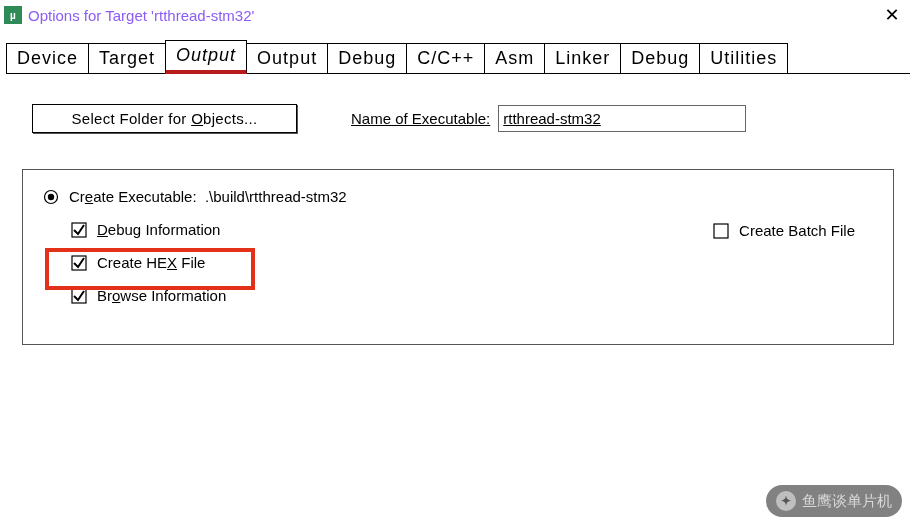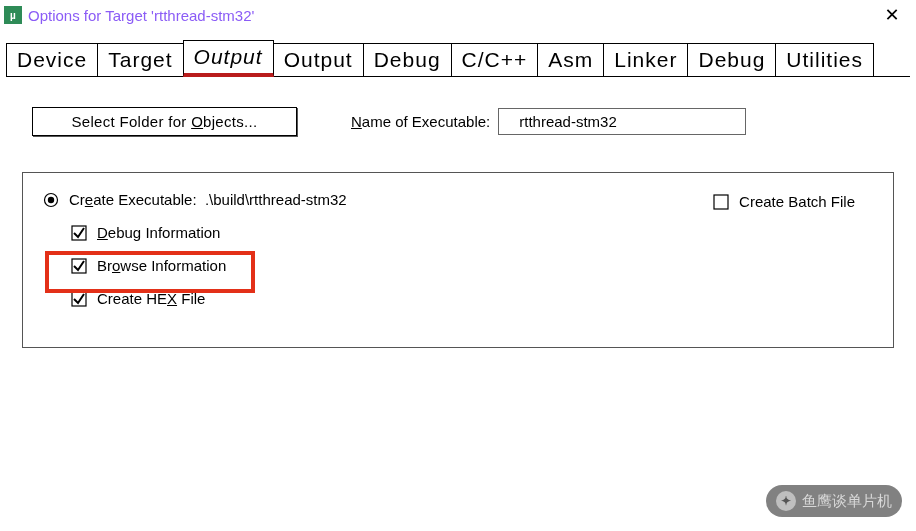--- a/index.html
+++ b/index.html
@@ -56,21 +56,21 @@
     display: flex;
     align-items: flex-end;
     border-bottom: 1px solid #000;
     position: relative;
   }
   .tab {
     padding: 4px 10px 4px 10px;
     border: 1px solid #000;
     border-bottom: none;
     margin-right: -1px;
-    font-size: 21px;
+    font-size: 18px;
     letter-spacing: 1px;
     background: #fff;
     position: relative;
     cursor: pointer;
   }
   .tab.active {
     border-bottom: 4px solid #b91c1c;
     margin-bottom: -1px;
     z-index: 2;
     font-style: italic;
@@ -94,30 +94,31 @@
     letter-spacing: 0.3px;
     cursor: pointer;
     display: flex;
     align-items: center;
     justify-content: center;
   }
   .name-group {
     display: flex;
     align-items: center;
     gap: 8px;
+    text-decoration: underline;
   }
   .name-group label {
     font-size: 15px;
   }
   .name-group input[type=text] {
     width: 248px;
     height: 27px;
     border: 1px solid #666;
     font-size: 15px;
-    padding: 0 20px;
+    padding: 0 4px;
     font-family: inherit;
   }
 
   
   .groupbox {
     margin: 36px 22px 0 22px;
     border: 1px solid #555;
     padding: 18px 20px 24px 20px;
     position: relative;
   }
@@ -136,21 +137,21 @@
   .highlight-box {
     position: absolute;
     border: 4px solid #e33018;
     pointer-events: none;
   }
 
   
   .batch-wrap {
     position: absolute;
     right: 38px;
-    top: 20px;
+    top: 52px;
     display: flex;
     align-items: center;
   }
 
   
   .watermark {
     position: absolute;
     right: 14px;
     bottom: 14px;
     background: rgba(80,80,80,0.72);
@@ -228,31 +229,31 @@
     <span><span></span><span class="u">D</span><span>ebug Information</span></span>
   </div>
 
   <div class="row indent">
     <span class="check-mark">
       <svg width="16" height="16">
           <rect x="1" y="1" width="14" height="14" fill="#fff" stroke="#000" stroke-width="1.2"></rect>
           <path d="M3 8 L7 12 L13 3" stroke="#000" stroke-width="2" fill="none"></path>
         </svg>
     </span>
+    <span><span>Create HE</span><span class="u">X</span><span> File</span></span>
+  </div>
+
+  <div class="row indent">
+    <span class="check-mark">
+      <svg width="16" height="16">
+          <rect x="1" y="1" width="14" height="14" fill="#fff" stroke="#000" stroke-width="1.2"></rect>
+          <path d="M3 8 L7 12 L13 3" stroke="#000" stroke-width="2" fill="none"></path>
+        </svg>
+    </span>
     <span><span>Br</span><span class="u">o</span><span>wse Information</span></span>
-  </div>
-
-  <div class="row indent">
-    <span class="check-mark">
-      <svg width="16" height="16">
-          <rect x="1" y="1" width="14" height="14" fill="#fff" stroke="#000" stroke-width="1.2"></rect>
-          <path d="M3 8 L7 12 L13 3" stroke="#000" stroke-width="2" fill="none"></path>
-        </svg>
-    </span>
-    <span><span>Create HE</span><span class="u">X</span><span> File</span></span>
   </div>
 
 
   <div class="batch-wrap">
     <span class="check-mark">
       <svg width="16" height="16">
           <rect x="1" y="1" width="14" height="14" fill="#fff" stroke="#000" stroke-width="1.2"></rect>
         </svg>
     </span>
     <span>Create Batch File</span>

